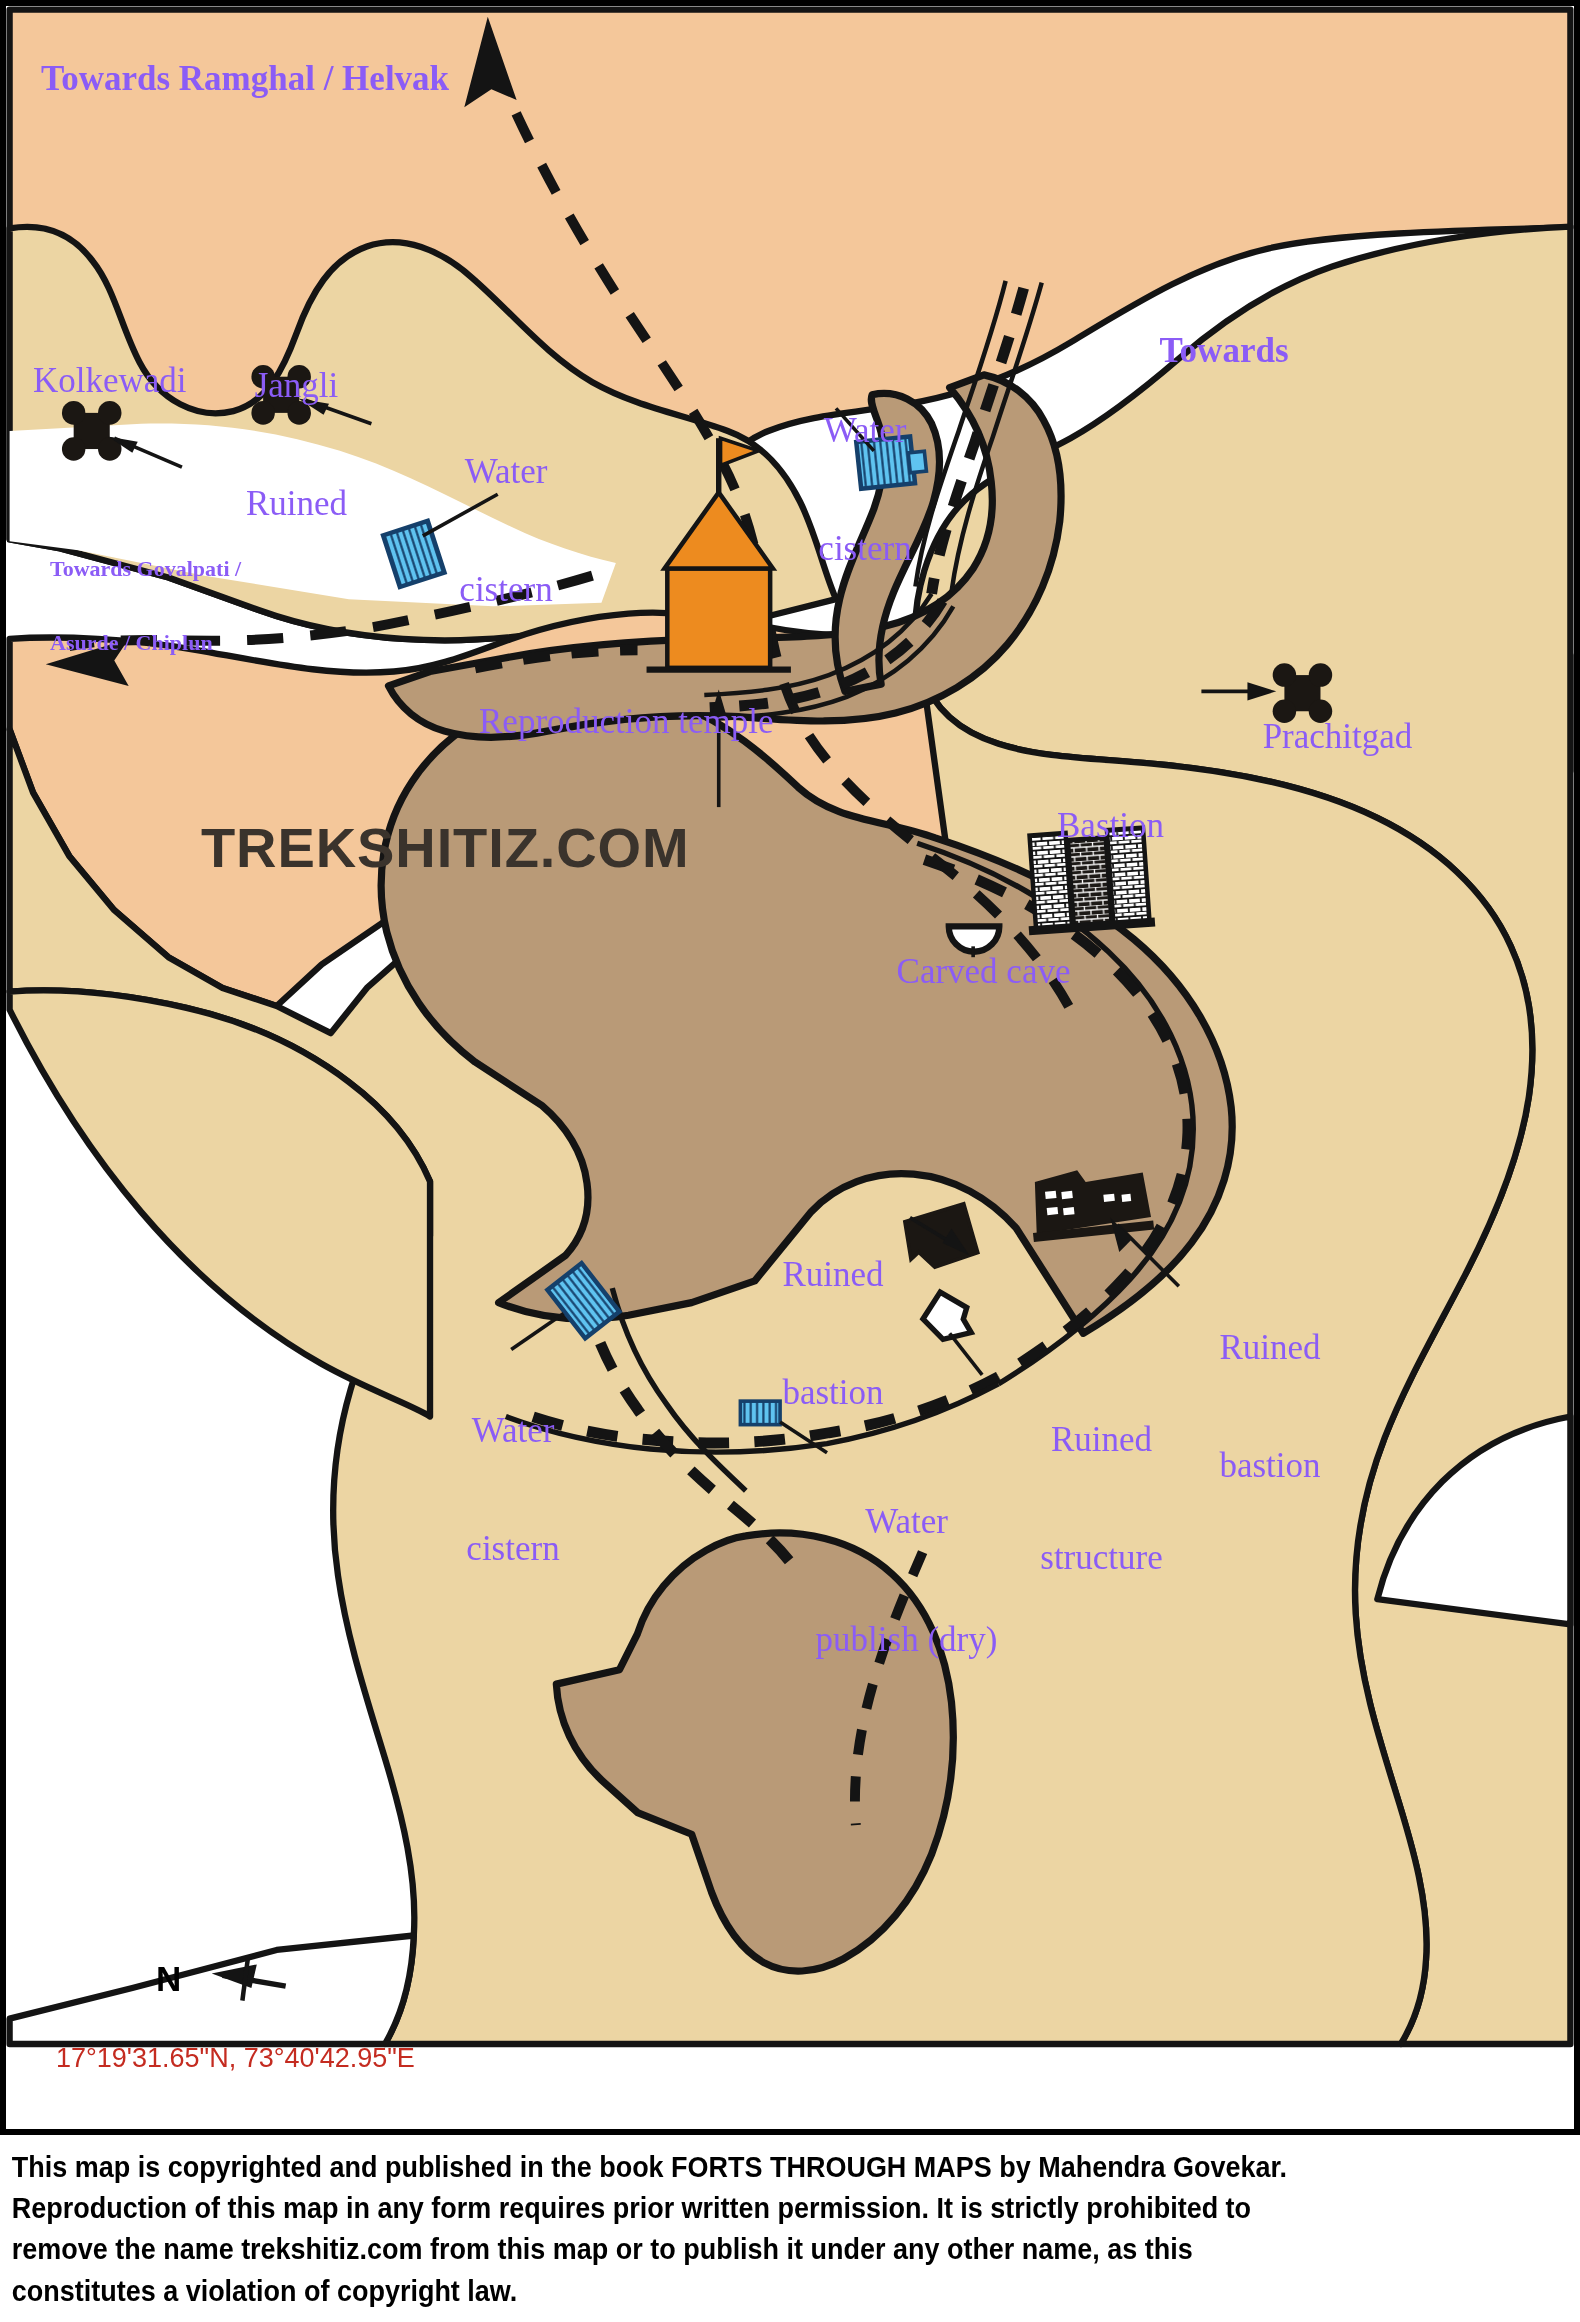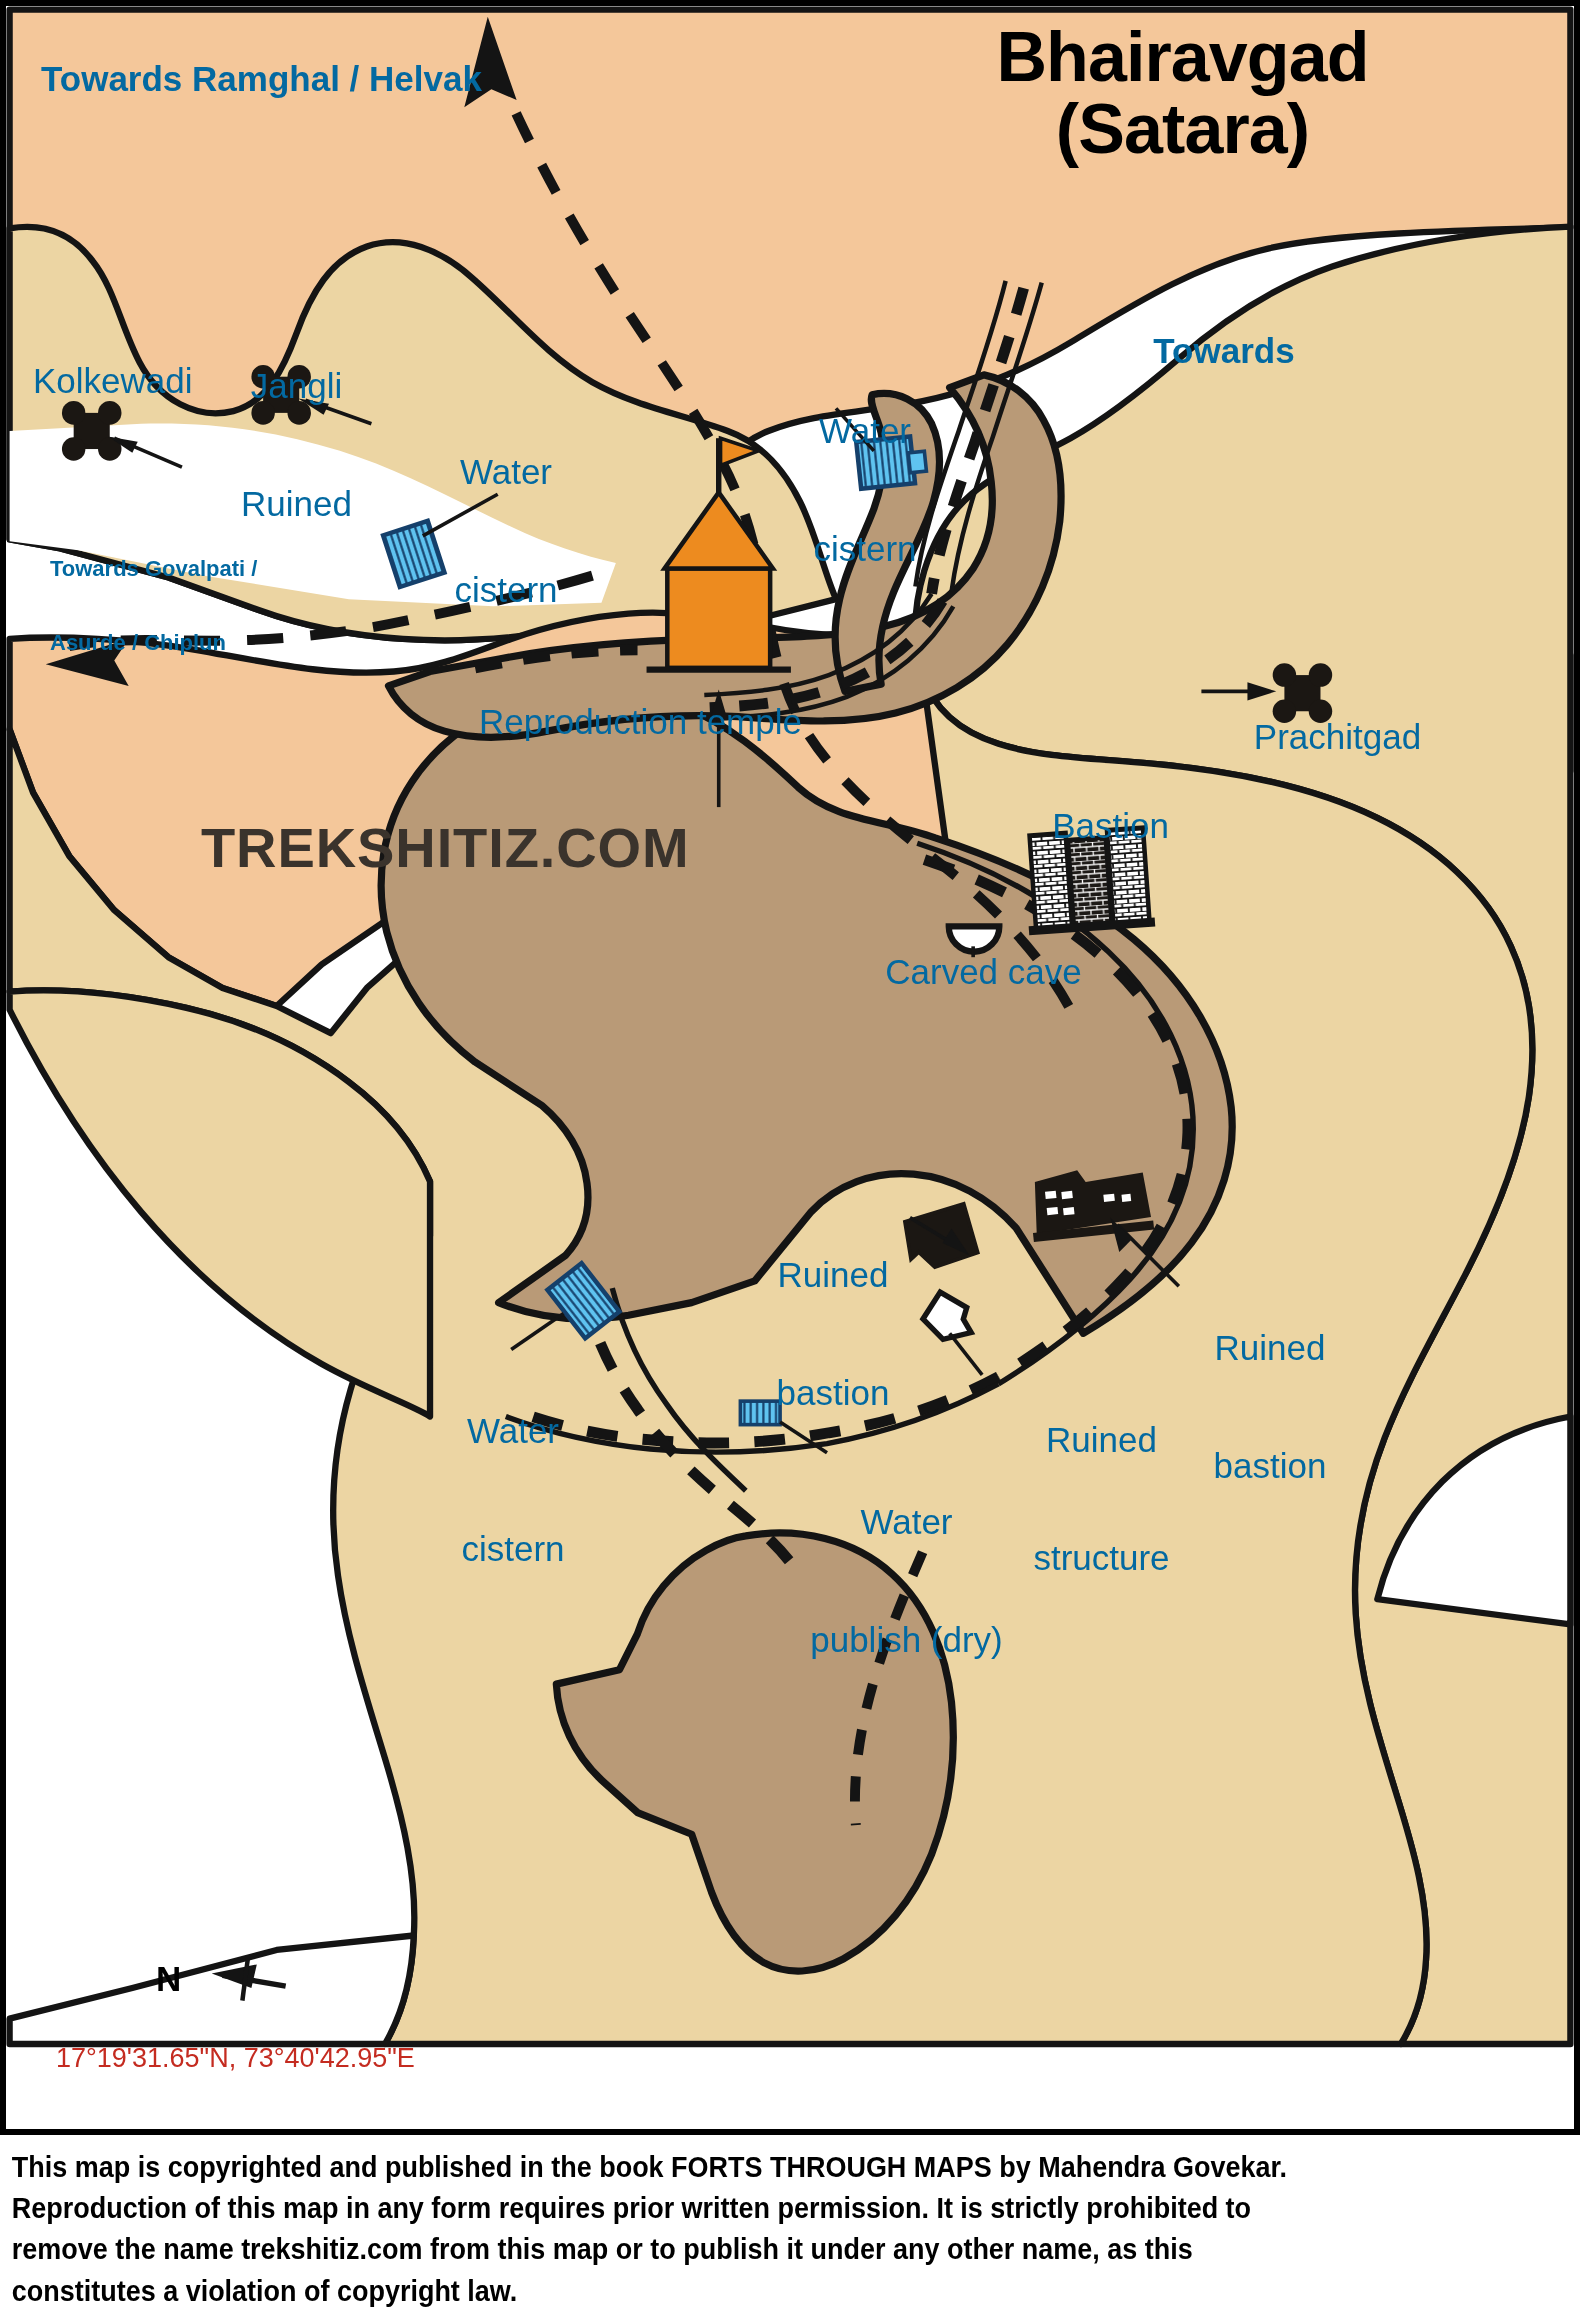--- a/index.html
+++ b/index.html
@@ -9,21 +9,21 @@
     width:1580px;height:2323px;
     background:#ffffff;
     overflow:hidden;
   }
   #map-frame{
     position:absolute;left:0;top:0;width:1580px;height:2135px;
     border:6.4px solid #000;box-sizing:border-box;background:#ffffff;
   }
   svg.map{position:absolute;left:0;top:0;width:100%;height:100%;display:block;}
 
-  .lbl{position:absolute;color:#0369a1;line-height:1.12;white-space:pre;}
+  .lbl{position:absolute;color:#8b5cf6;line-height:1.12;white-space:pre;font-family:Liberation Serif, serif;}
   .lbl.bold{font-weight:bold;}
   .lbl.ctr{text-align:center;}
 
   #title{
     position:absolute;right:55px;top:16.4px;width:673px;
     text-align:center;font-weight:bold;color:#000;
     font-size:70px;line-height:1.02;letter-spacing:-0.9px;
   }
   #watermark{
     position:absolute;left:195px;top:777px;
@@ -415,24 +415,20 @@
         <path d="M1072 1040 L1072 1052"></path>
       </g>
 
       <g stroke="#141414" stroke-width="6" fill="none">
         <path d="M310 2190 L240 2178"></path>
         <path fill="#141414" stroke="none" d="M228 2176 L278 2166 L272 2192 Z"></path>
         <path d="M268 2160 L262 2206" stroke-width="5"></path>
       </g>
     </svg>
 
-    <div id="title">
-      <div>Bhairavgad</div>
-      <div>(Satara)</div>
-    </div>
 
     <div class="lbl bold" style="left:35px;top:53px;font-size:35px;">Towards Ramghal / Helvak</div>
 
     <div class="lbl bold ctr" style="left:1027px;top:247px;font-size:35px;width:382px;">
       <div>Towards</div>
     </div>
 
     <div class="lbl bold" style="left:44px;top:502px;font-size:22px;">
       <div>Towards Govalpati /</div>
       <div>Asurde / Chiplun</div>

